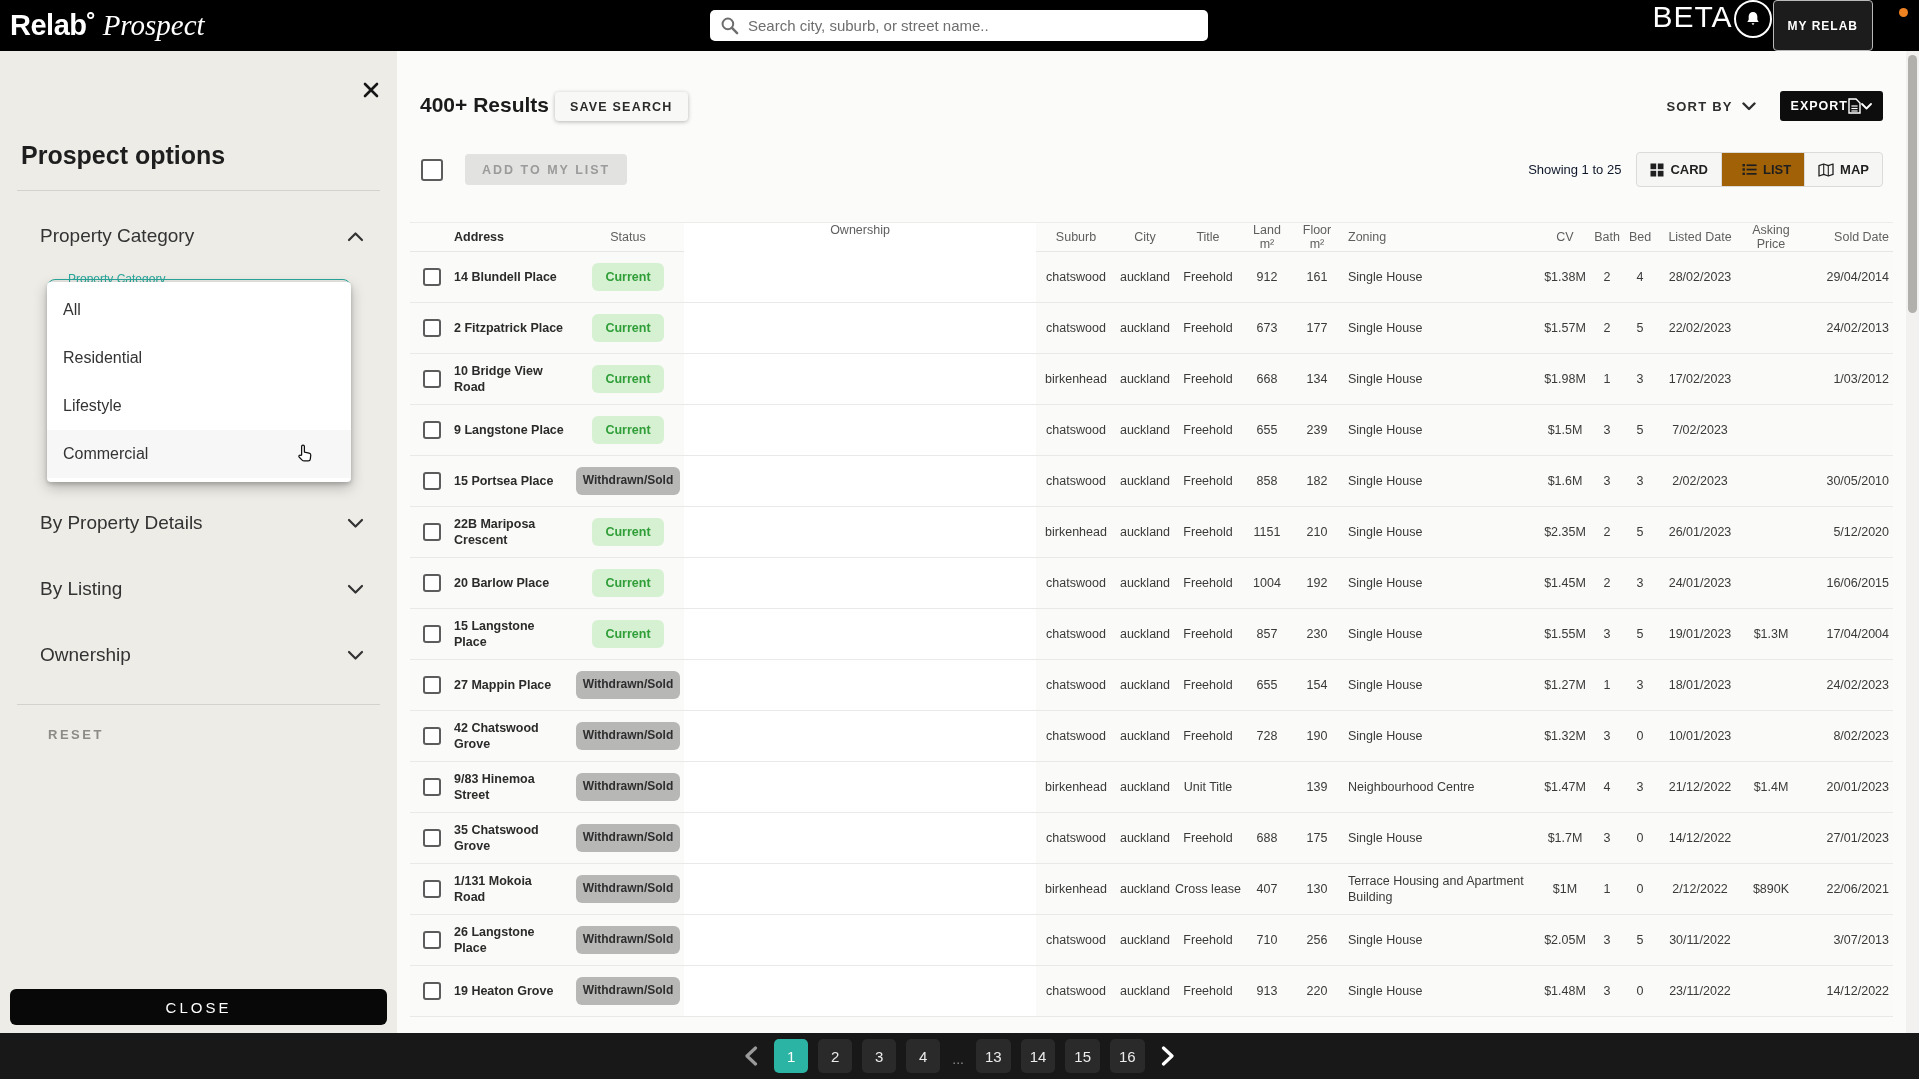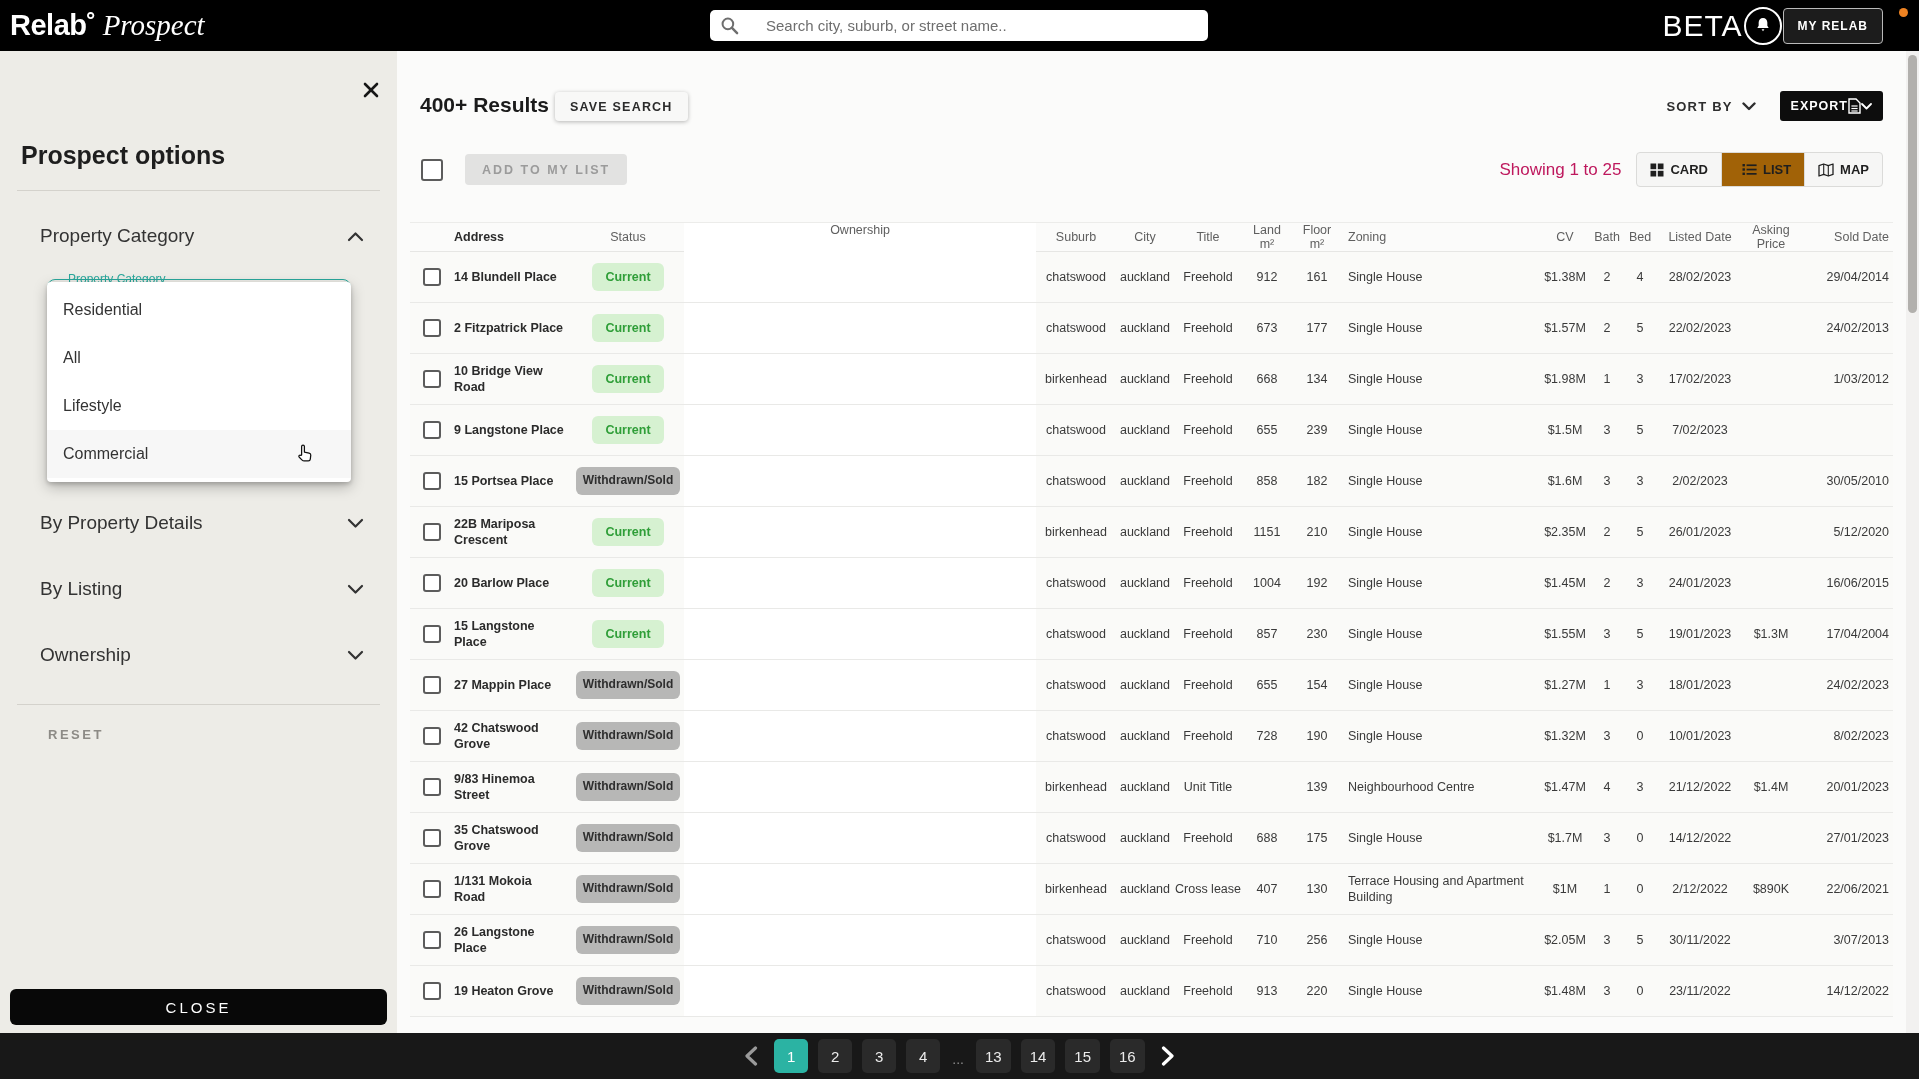--- a/index.html
+++ b/index.html
@@ -10,23 +10,23 @@
   
   .topbar { position:absolute; top:0; left:0; right:0; height:51px; background:#000;
             display:flex; align-items:center; z-index:50; }
   .logo { display:flex; align-items:baseline; margin-left:10px; color:#fff; }
   .logo-brand { font-size:29px; font-weight:bold; letter-spacing:-.5px; }
   .logo-product { font-family:"Liberation Serif", serif; font-style:italic; font-size:29px; margin-left:7px; }
   .searchbox { position:absolute; left:710px; top:10px; width:498px; height:31px; background:#fff;
                border-radius:5px; display:flex; align-items:center; padding:0 10px; }
   .searchbox svg { flex:0 0 auto; margin-right:9px; }
   .searchbox input { border:none; outline:none; flex:1; font-size:15px; color:#333;
-                     font-family:"Liberation Sans",sans-serif; background:transparent;margin-left:18px; }
+                     font-family:"Liberation Sans",sans-serif; background:transparent; }
   .searchbox input::placeholder { color:#6e6e6e; }
-  .top-right { position:absolute; right:36px; top:0; height:51px; display:flex; align-items:center; gap:1px; }
+  .top-right { position:absolute; right:46px; top:0; height:51px; display:flex; gap:1px; }
   .beta { color:#fff; font-size:30px; font-weight:500; letter-spacing:1px; }
   .bell-btn { width:38px; height:38px; border:2px solid #fff; border-radius:50%;
               display:flex; align-items:center; justify-content:center; background:transparent; cursor:pointer; }
   .myrelab { background:#1c1c1c; border:1px solid #b9b9b9; border-radius:4px; color:#fff;
              font-size:12px; font-weight:bold; letter-spacing:1px; padding:10px 14px; cursor:pointer;
              font-family:"Liberation Sans",sans-serif; }
   .rec-dot { position:absolute; right:11px; top:8px; width:9px; height:9px; border-radius:50%; background:#ef8322; }
 
   
   .sidebar { position:absolute; top:51px; left:0; width:397px; bottom:46px; background:#edece7; z-index:30; }
@@ -65,21 +65,21 @@
   .export-btn { display:flex; align-items:center; gap:0; background:#0d0d0d; color:#fff; border:none;
                 border-radius:3px; height:30px; padding:0 11px; font-size:12.5px; font-weight:bold;
                 letter-spacing:1px; cursor:pointer; font-family:"Liberation Sans",sans-serif; }
   .toolbar2-left { position:absolute; left:24px; top:103px; display:flex; align-items:center; gap:22px; }
   .cb { border:2px solid #5c5c5c; border-radius:3px; background:#fff; }
   .cb.big { width:22px; height:22px; }
   .add-list { background:#e2e2e1; border:none; border-radius:4px; color:#9b9b9b; font-size:12.5px;
               font-weight:bold; letter-spacing:2px; height:31px; padding:0 17px;
               font-family:"Liberation Sans",sans-serif; }
   .toolbar2-right { position:absolute; right:36px; top:101px; display:flex; align-items:center; gap:15px; }
-  .showing { font-size:17px; color:#be185d; }
+  .showing { font-size:13px; color:#0f172a; }
   .view-toggle { display:flex; border:1px solid #dbdbd9; border-radius:4px; overflow:hidden; background:#f6f6f5; }
   .vt-seg { display:flex; align-items:center; gap:6px; height:33px; padding:0 13px; font-size:13px;
             font-weight:bold; color:#1f1f1f; cursor:pointer; border-left:1px solid #dbdbd9; }
   .vt-seg:first-child { border-left:none; }
   .vt-seg.active { background:#a16207;padding-left:20px; }
 
   
   .table { position:absolute; left:13px; right:26px; top:171px; }
   .tgrid { display:grid; grid-template-columns:44px 118px 112px 1fr 80px 58px 68px 50px 50px 198px 50px 34px 32px 88px 54px 95px;
            align-items:center; }
@@ -155,22 +155,22 @@
       <svg width="17" height="11" viewBox="0 0 17 11">
         <polyline points="2,9 8.5,2.5 15,9" fill="none" stroke="#333" stroke-width="2.2" stroke-linecap="round" stroke-linejoin="round"></polyline>
       </svg>
     </div>
 
     <div class="select-field">
       <span class="float-label">Property Category</span>
     </div>
 
     <div class="dd-menu" id="category-menu">
+        <div class="dd-option">All</div>
         <div class="dd-option">Residential</div>
-        <div class="dd-option">All</div>
         <div class="dd-option">Lifestyle</div>
         <div class="dd-option hovered">Commercial</div>
       </div>
 
     <svg class="hand-cursor" width="23" height="24" viewBox="0 0 24 24">
       <path d="M9 13 V4.2 a1.45 1.45 0 0 1 2.9 0 V10 l4.9 1.1 q1.9.45 1.75 2.1 l-.5 4.2 q-.2 1.9-2.1 1.9 h-4.3 q-1.2 0-2.1-.9 l-3-3 q-.9-.95-.1-1.8.8-.8 1.8-.1 Z" fill="#fff" stroke="#111" stroke-width="1.3" stroke-linejoin="round"></path>
     </svg>
 
     <div class="sb-section s2">
       <span class="lbl">By Property Details</span>

